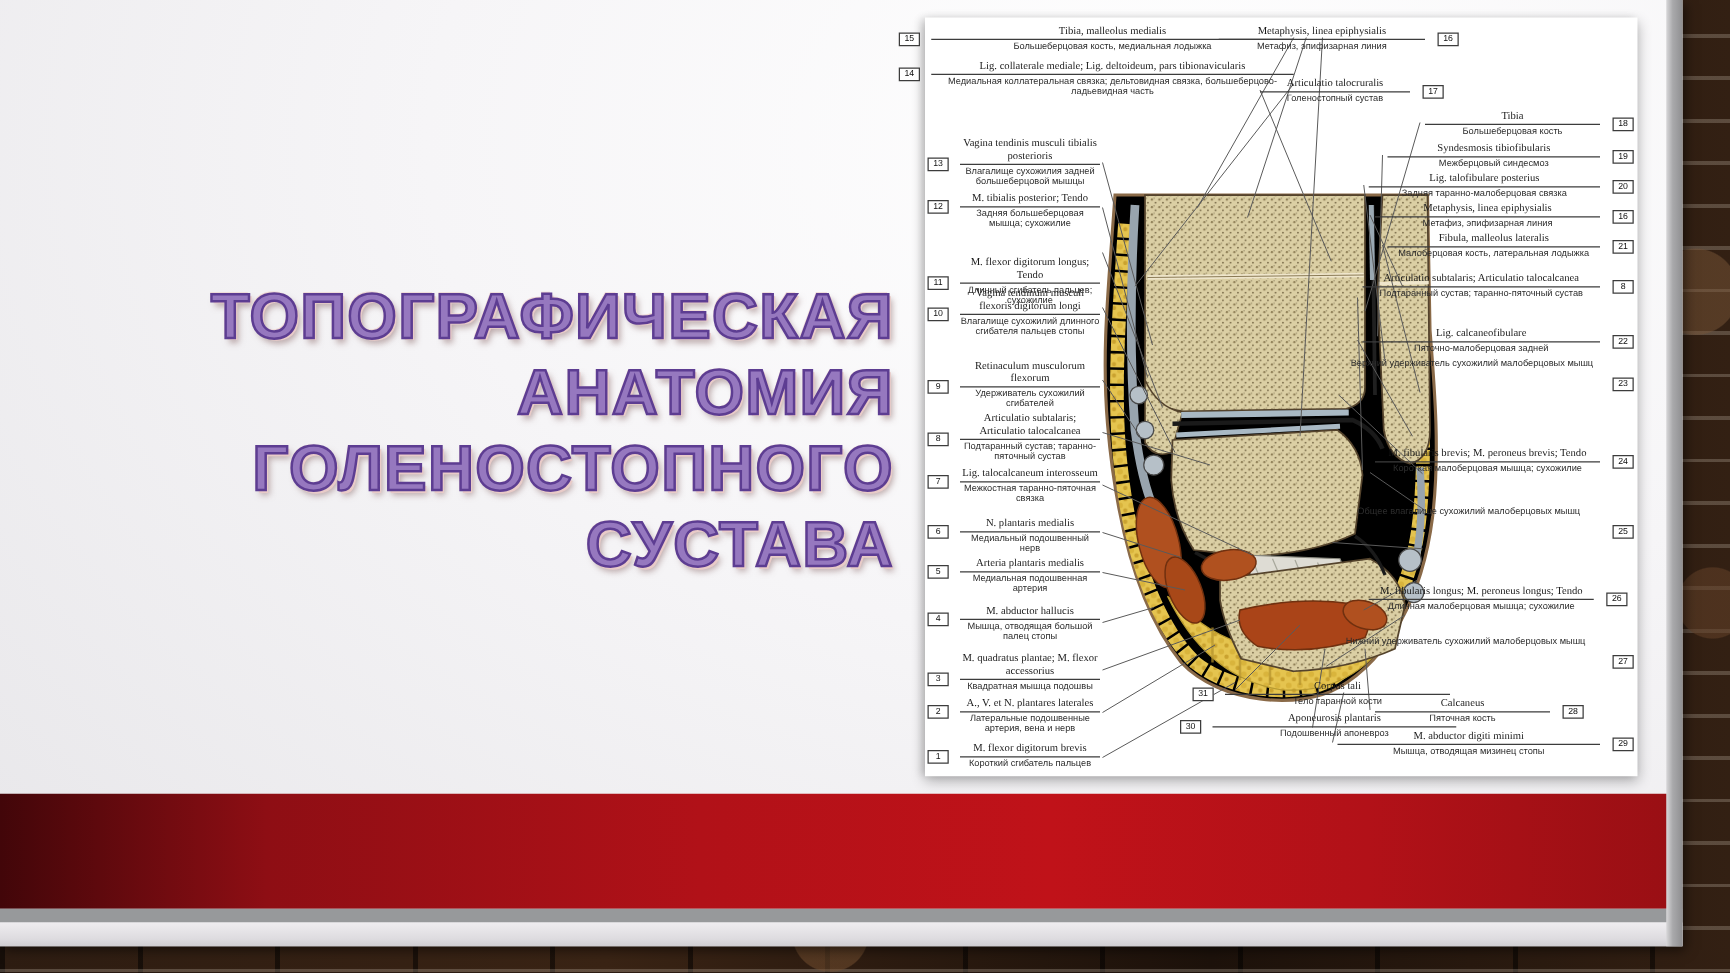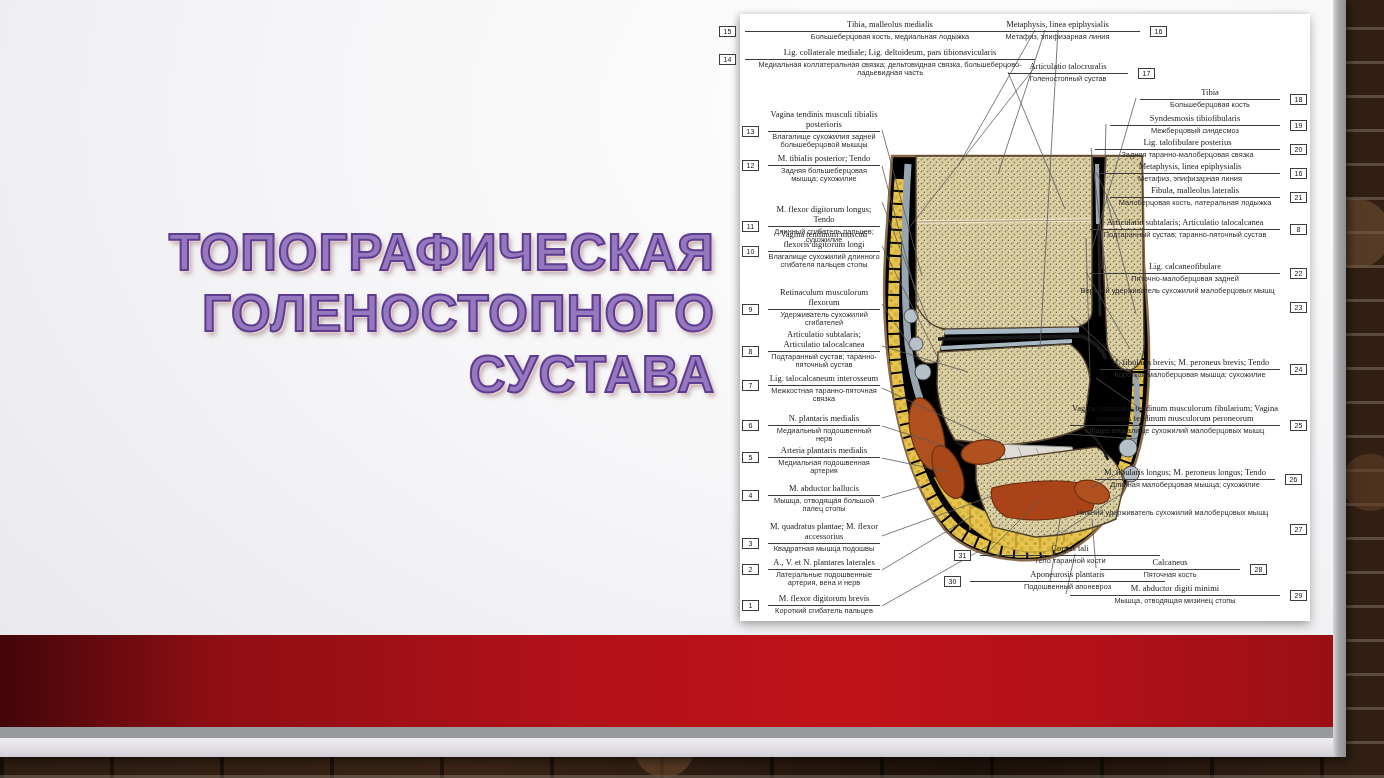--- a/index.html
+++ b/index.html
@@ -56,20 +56,21 @@
 </style>
 </head>
 <body>
 
 <div class="stage">
   <div class="brick"></div>
 
   <div class="slide">
     <div class="title">
       <div>ТОПОГРАФИЧЕСКАЯ</div>
+      <div>АНАТОМИЯ</div>
       <div>ГОЛЕНОСТОПНОГО</div>
       <div>СУСТАВА</div>
     </div>
 
     <div class="panel">
       <svg width="570" height="607" viewBox="0 0 570 607">
         <defs>
           <pattern id="sp" width="6" height="6" patternUnits="userSpaceOnUse">
             <rect width="6" height="6" fill="#dbcfa4"></rect>
             <circle cx="1.5" cy="1.6" r="0.9" fill="#8a7a52"></circle>
@@ -297,21 +298,20 @@
           <div class="lbl br" style="left: 335px; top: 272px; width: 205px;">
             <div class="rus">Верхний удерживатель сухожилий малоберцовых мышц</div>
             <span class="num" style="top: 16px;">23</span>
           </div>
           <div class="lbl br" style="left: 360px; top: 344px; width: 180px;">
             <div class="lat">M. fibularis brevis; M. peroneus brevis; Tendo</div>
             <div class="rus">Короткая малоберцовая мышца; сухожилие</div>
             <span class="num" style="top: 6px;">24</span>
           </div>
           <div class="lbl br" style="left: 330px; top: 390px; width: 210px;">
-            <div class="lat">Vagina communis tendinum musculorum fibularium; Vagina communis tendinum musculorum peroneorum</div>
             <div class="rus">Общее влагалище сухожилий малоберцовых мышц</div>
             <span class="num" style="top: 16px;">25</span>
           </div>
           <div class="lbl br" style="left: 355px; top: 454px; width: 180px;">
             <div class="lat">M. fibularis longus; M. peroneus longus; Tendo</div>
             <div class="rus">Длинная малоберцовая мышца; сухожилие</div>
             <span class="num" style="top: 6px;">26</span>
           </div>
           <div class="lbl br" style="left: 325px; top: 494px; width: 215px;">
             <div class="rus">Нижний удерживатель сухожилий малоберцовых мышц</div>

